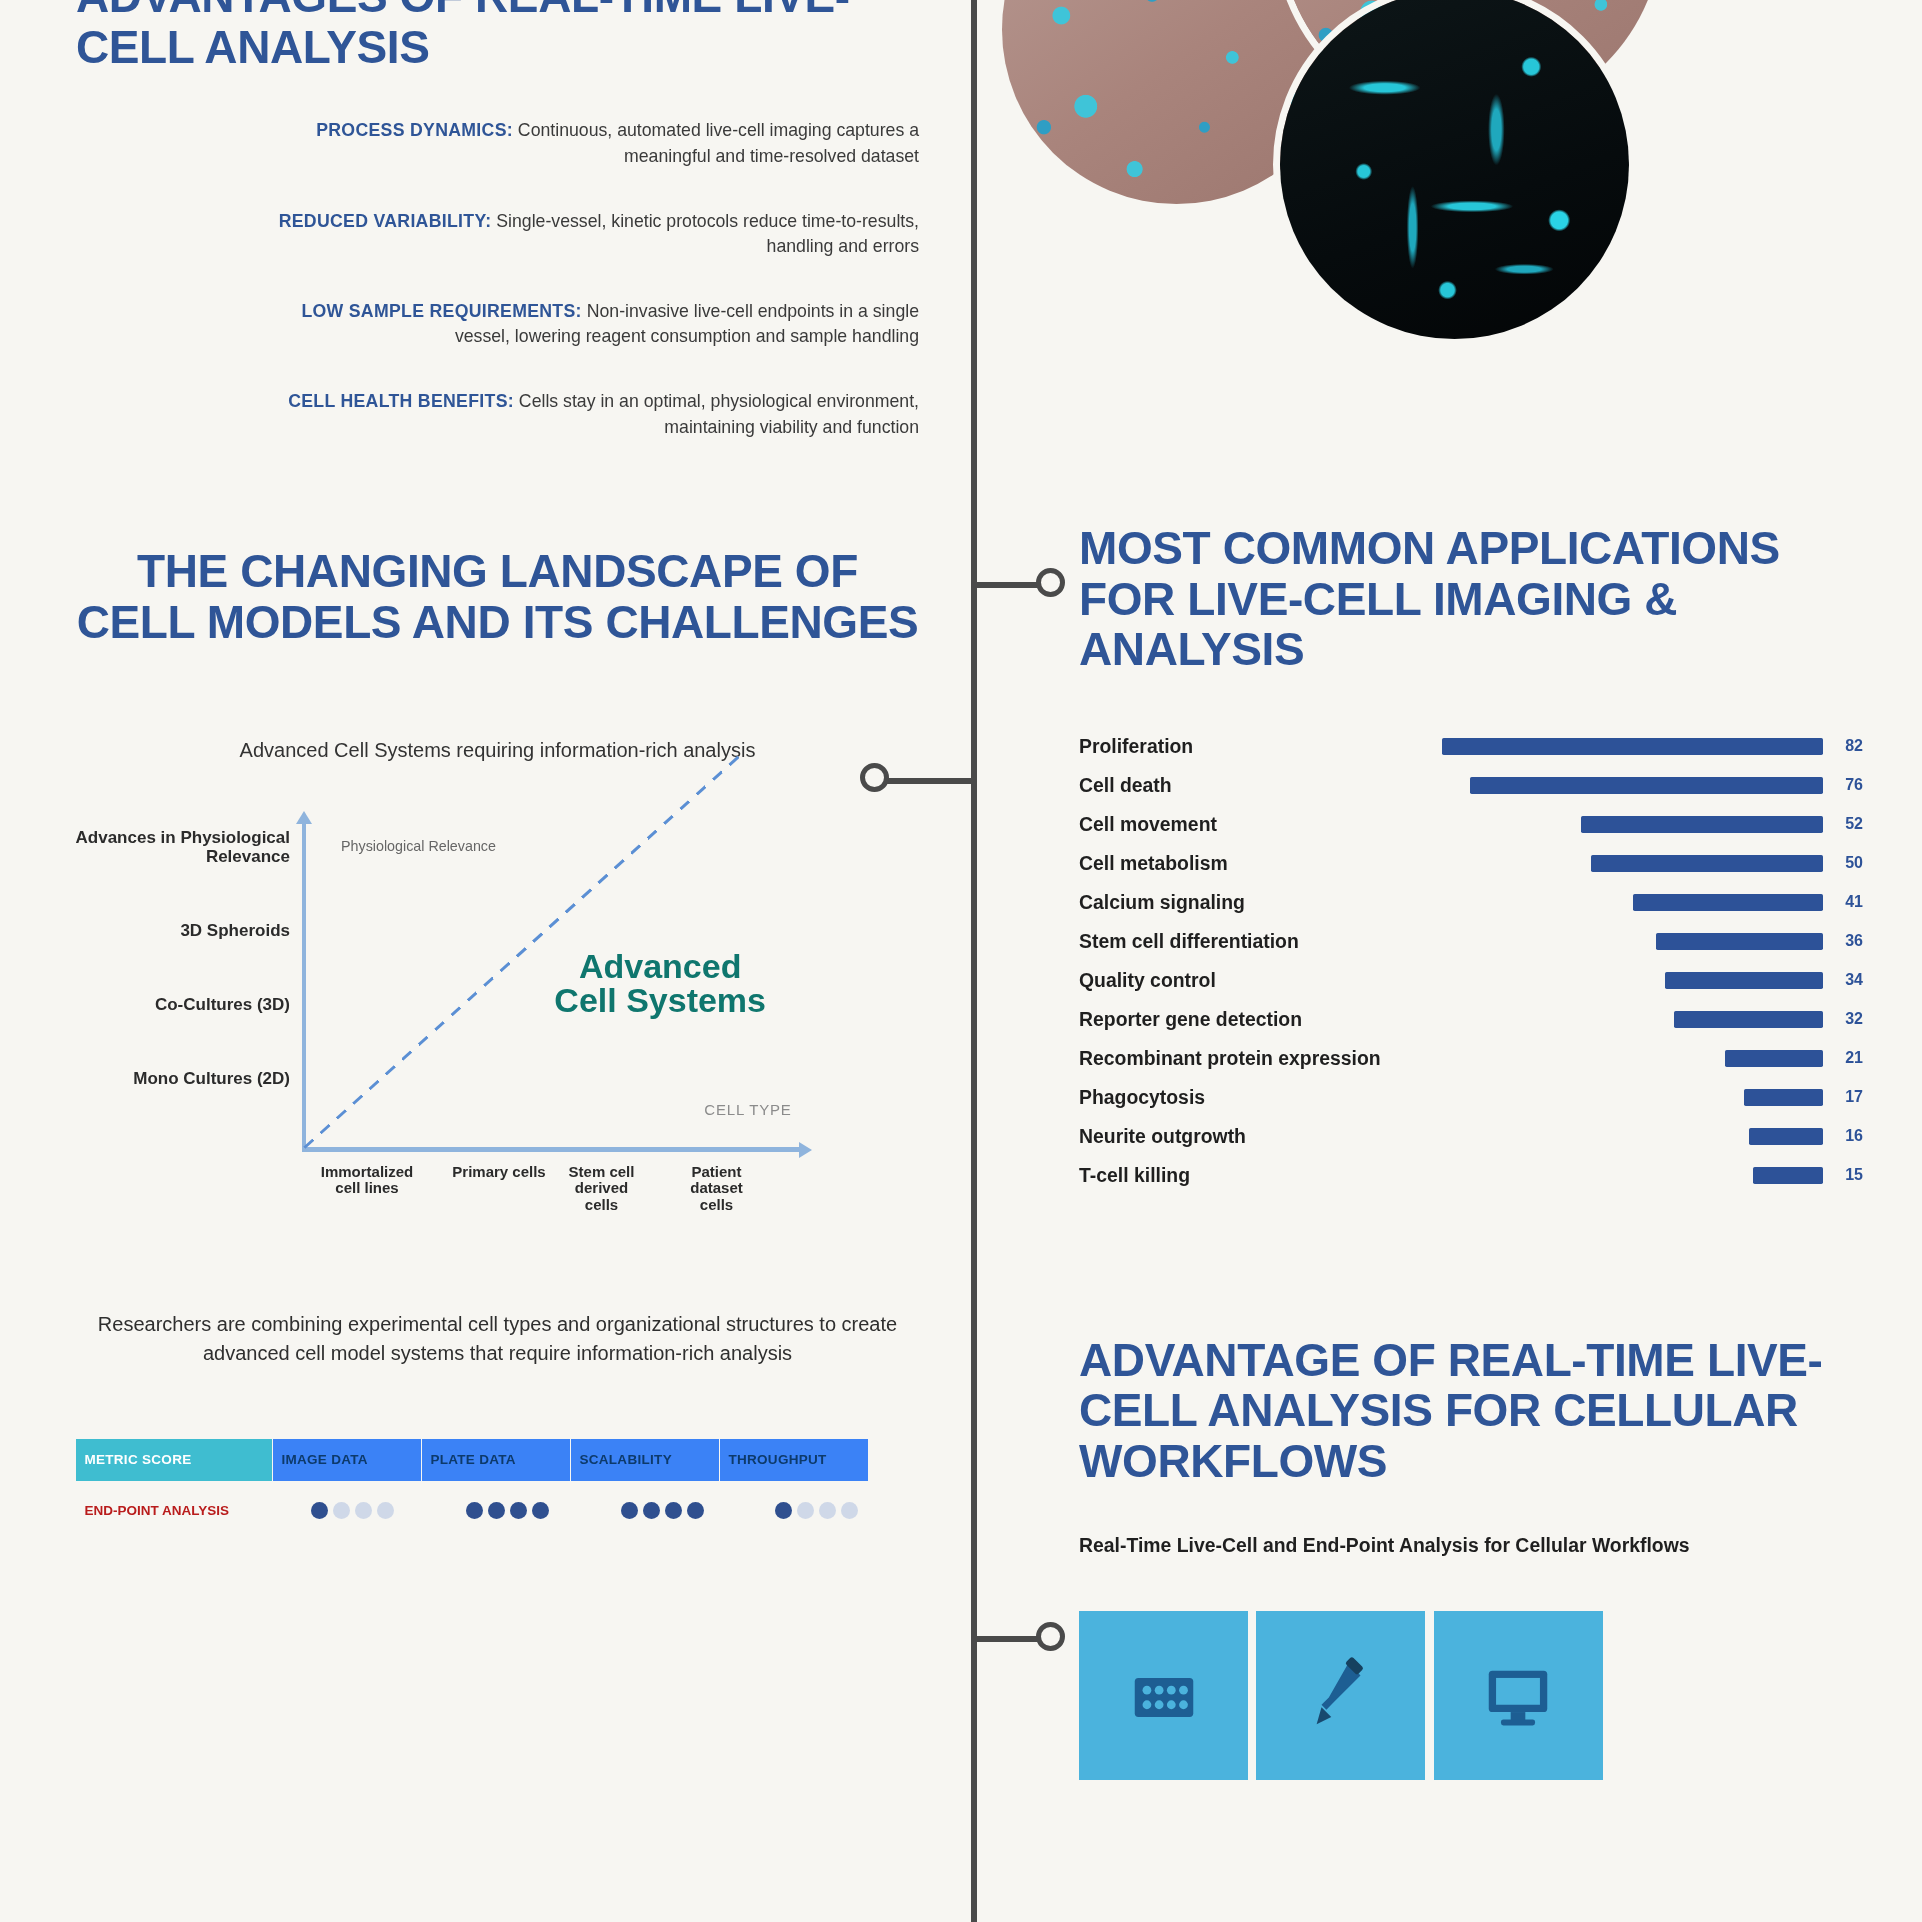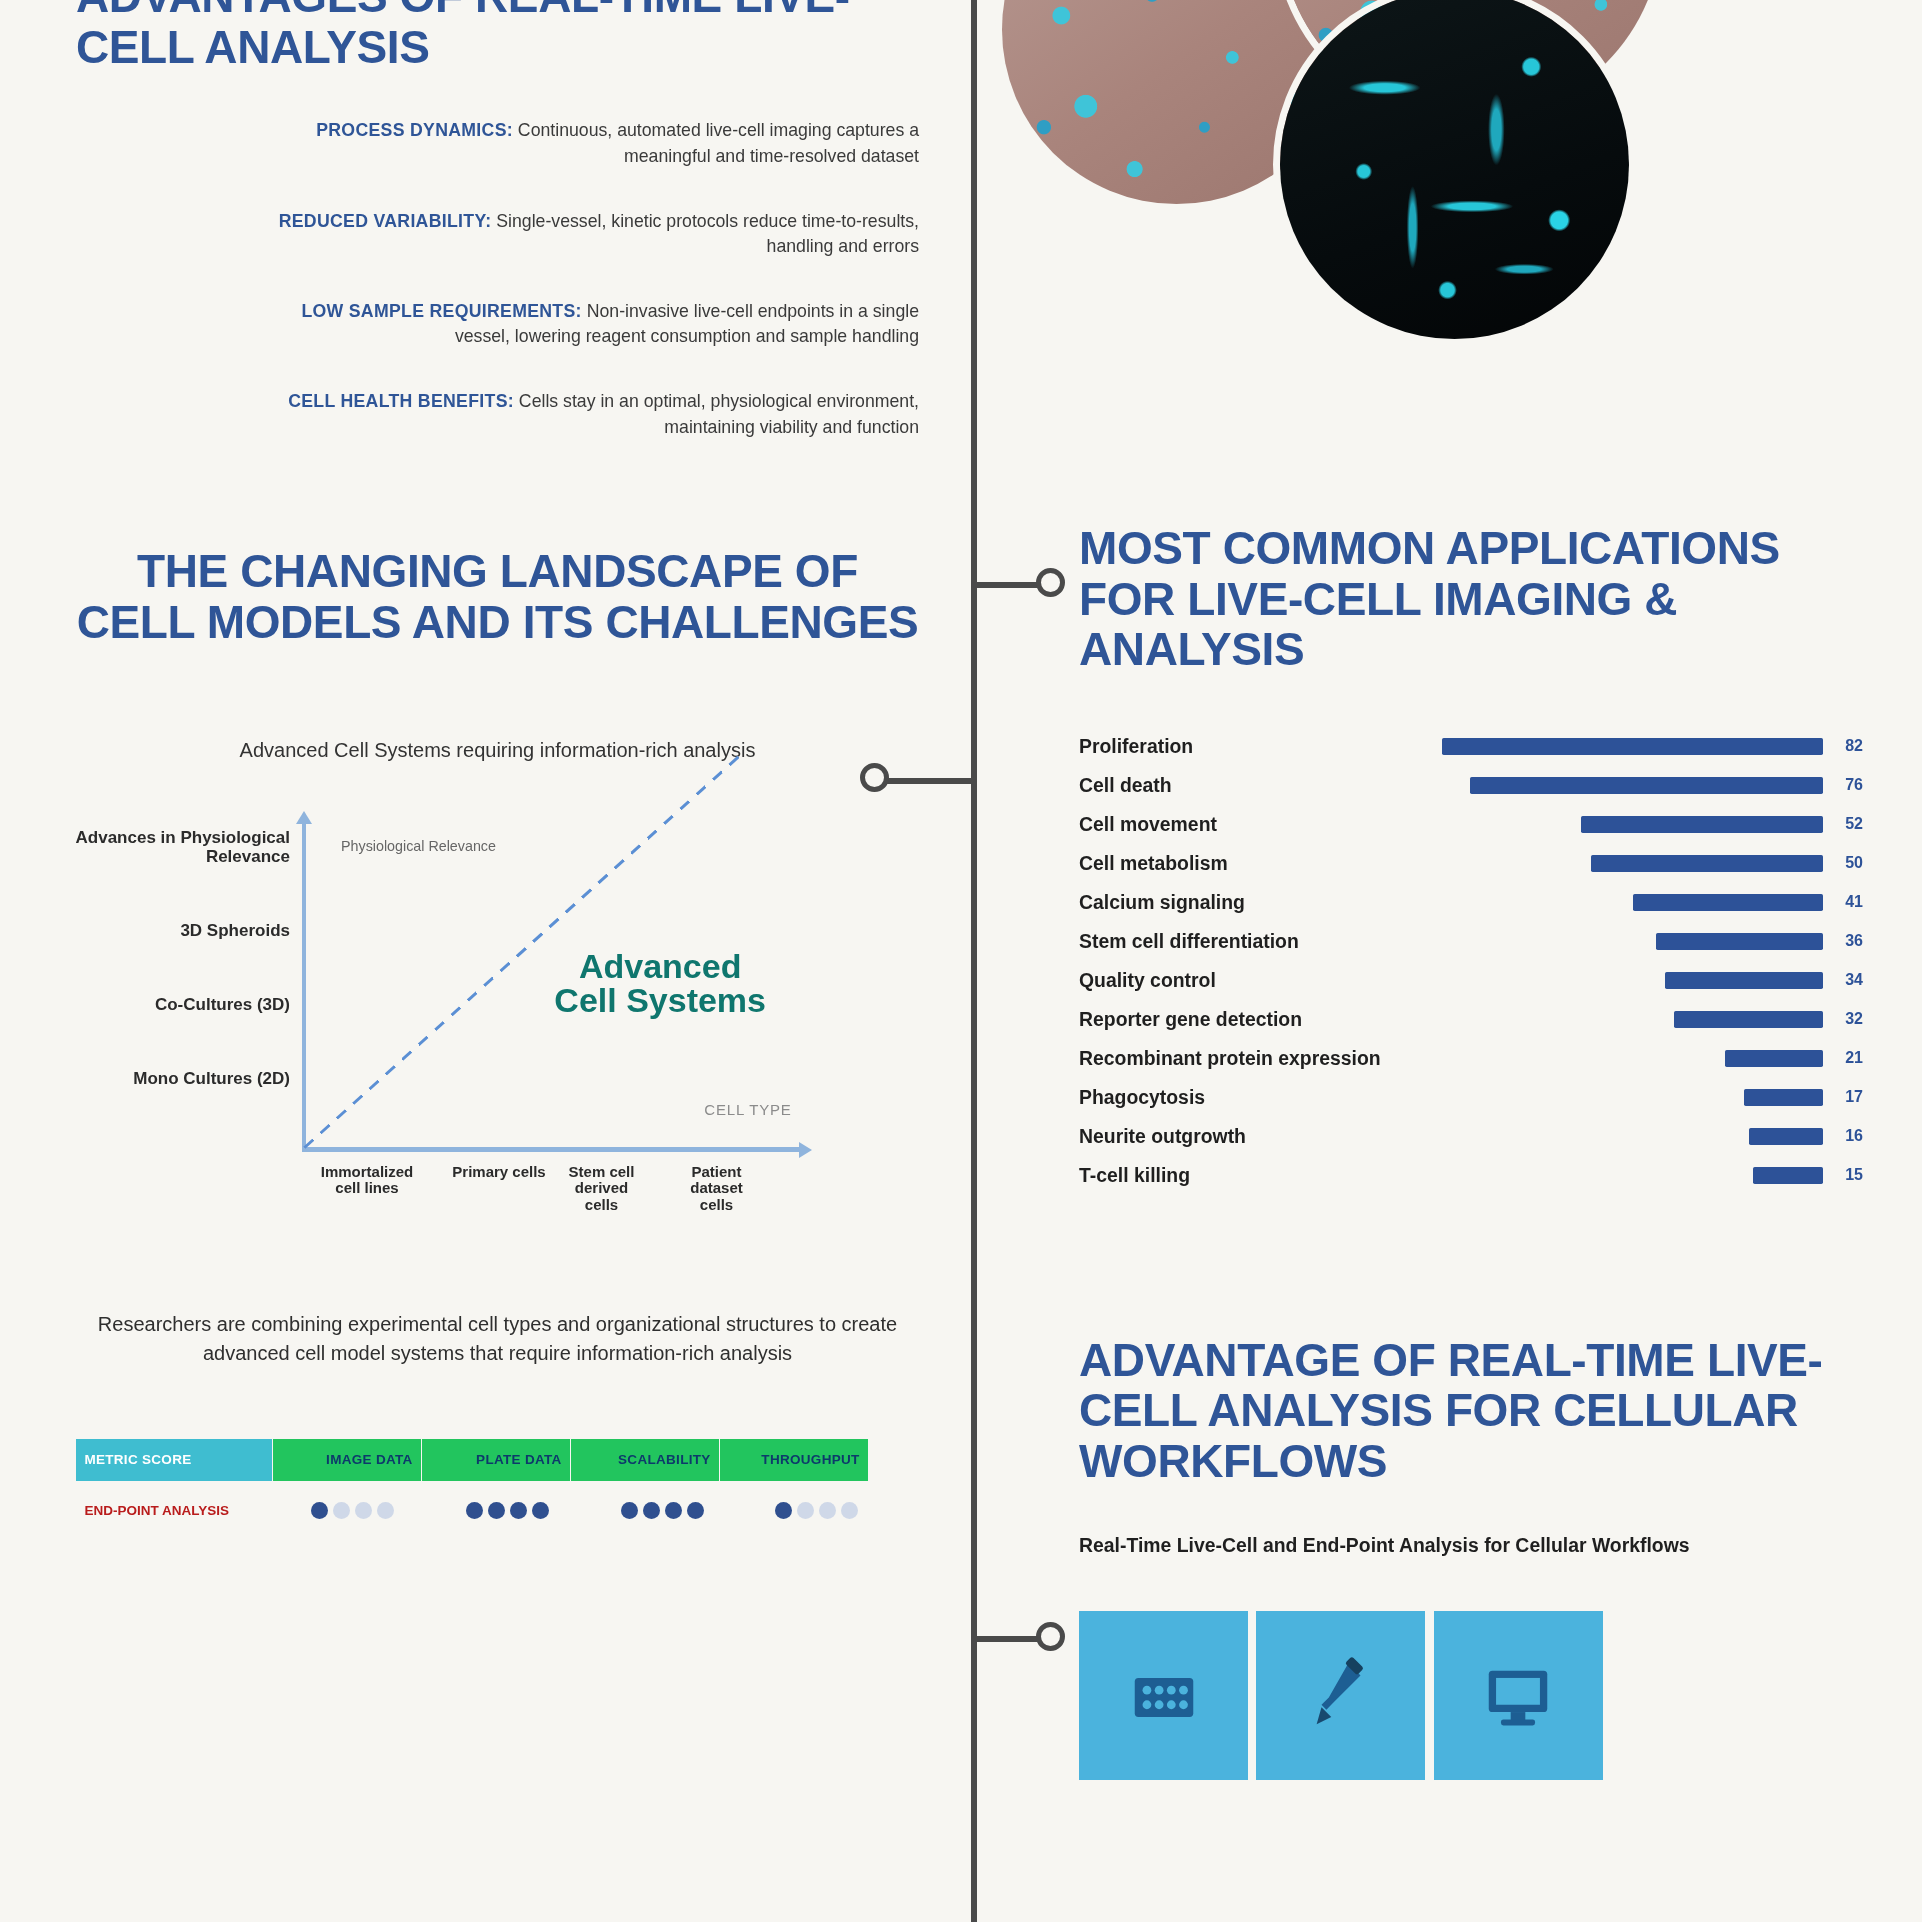--- a/index.html
+++ b/index.html
@@ -121,22 +121,22 @@
   
   .body-para {
     text-align: center; font-size: 20px; line-height: 1.45; color: #2f2f2f;
     margin-top: 101px;
   }
 
   
   .cmp-table { margin-top: 71px; width: 843px; }
   .cmp-row { display: flex; gap: 1px; }
   .cmp-head-cell {
-    background: #22c55e; color: #0d3a6b; font-weight: bold;
-    font-size: 13.5px; padding: 13.5px 8.4px; text-align: right;
+    background: #3b82f6; color: #0d3a6b; font-weight: bold;
+    font-size: 13.5px; padding: 13.5px 8.4px; text-align: left;
     text-transform: uppercase; letter-spacing: 0.3px;
   }
   .cmp-head-cell.first { background: #3fbdd0; color: #ffffff; text-align: left; }
   .cmp-c0 { width: 196px; }
   .cmp-c  { width: 148px; }
   .cmp-body-row { display: flex; gap: 6.7px; margin-top: 10px; }
   .cmp-cell {
     padding: 11.8px 8.4px; font-size: 13.5px; color: #b91c1c;
     display: flex; align-items: center; justify-content: center;
   }

